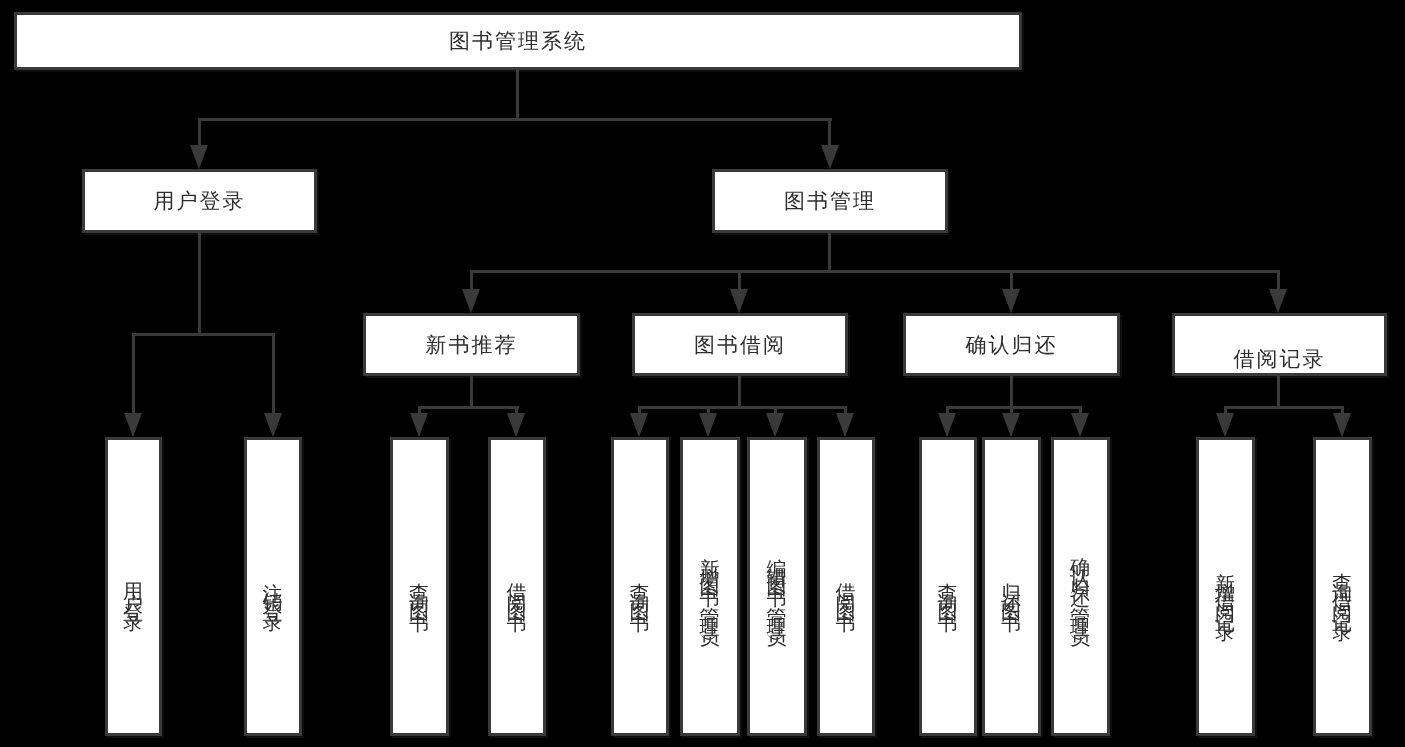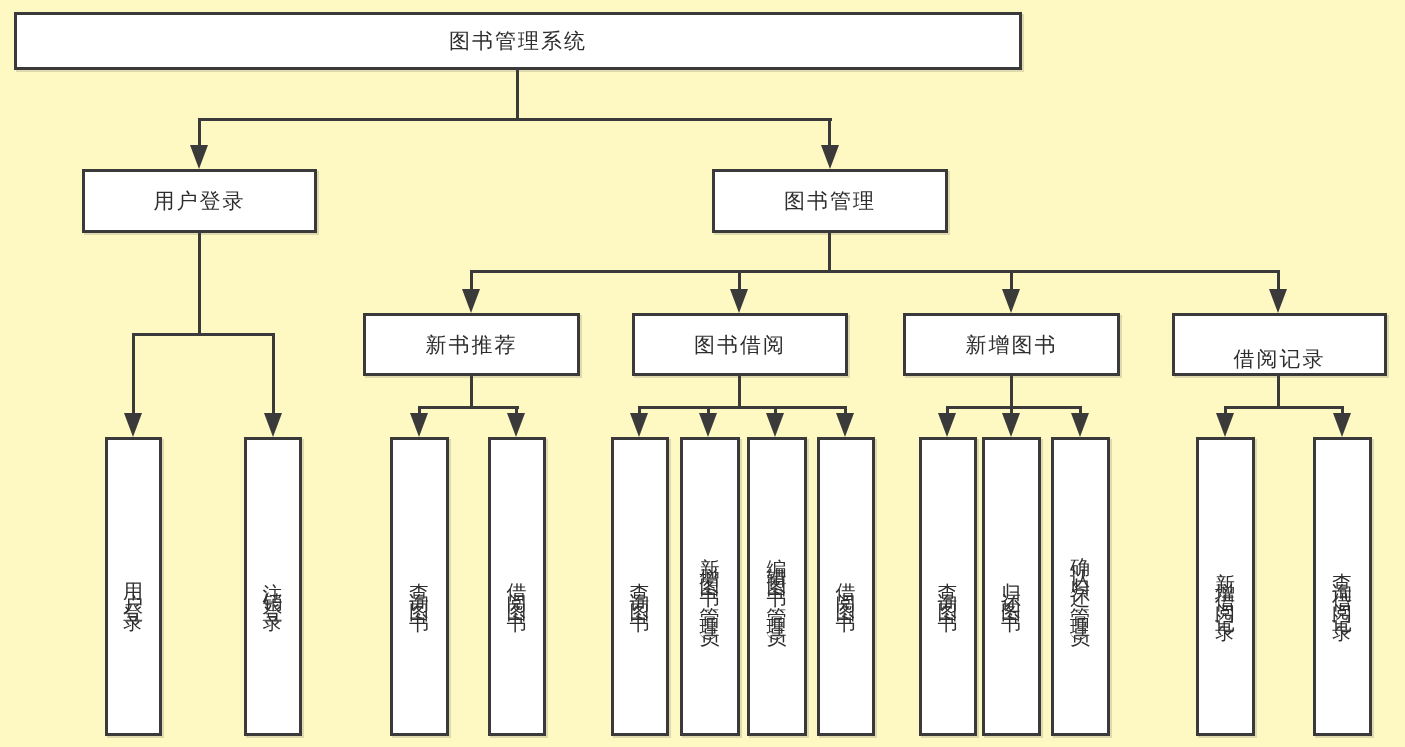--- a/index.html
+++ b/index.html
@@ -5,21 +5,21 @@
   html, body {
     margin: 0;
     padding: 0;
     background: #ffffff;
     font-family: "Liberation Sans", "DejaVu Sans", sans-serif;
   }
   #stage {
     position: relative;
     width: 1405px;
     height: 747px;
-    background: #fef9c3;
+    background: #000000;
     overflow: hidden;
     color: #2e2e2e;
   }
   .box {
     position: absolute;
     box-sizing: border-box;
     background: #ffffff;
     border: 3px solid #3a3a3a;
     box-shadow: 2px 2px 0 rgba(80,80,80,0.18);
     display: flex;
@@ -109,21 +109,21 @@
   <div class="vline" style="left:1277px; top:270px; height:21px;"></div>
   <div class="arrow" style="left:1269px; top:289px;"></div>
 
   <div class="box hbox" style="left:632px; top:313px; width:216px; height:63px;">
     <span>图书借阅</span>
   </div>
   <div class="box hbox" style="left:363px; top:313px; width:217px; height:63px;">
     <span>新书推荐</span>
   </div>
   <div class="box hbox" style="left:903px; top:313px; width:217px; height:63px;">
-    <span>新增图书</span>
+    <span>确认归还</span>
   </div>
   <div class="box hbox" style="left:1172px; top:313px; width:215px; height:63px;align-items:flex-end;">
     <span>借阅记录</span>
   </div>
 
   <div class="vline" style="left:470px; top:376px; height:32px;"></div>
   <div class="hline" style="left:418px; top:406px; width:101px;"></div>
   <div class="vline" style="left:418px; top:406px; height:11px;"></div>
   <div class="arrow" style="left:410px; top:413px;"></div>
   <div class="vline" style="left:515px; top:406px; height:11px;"></div>

